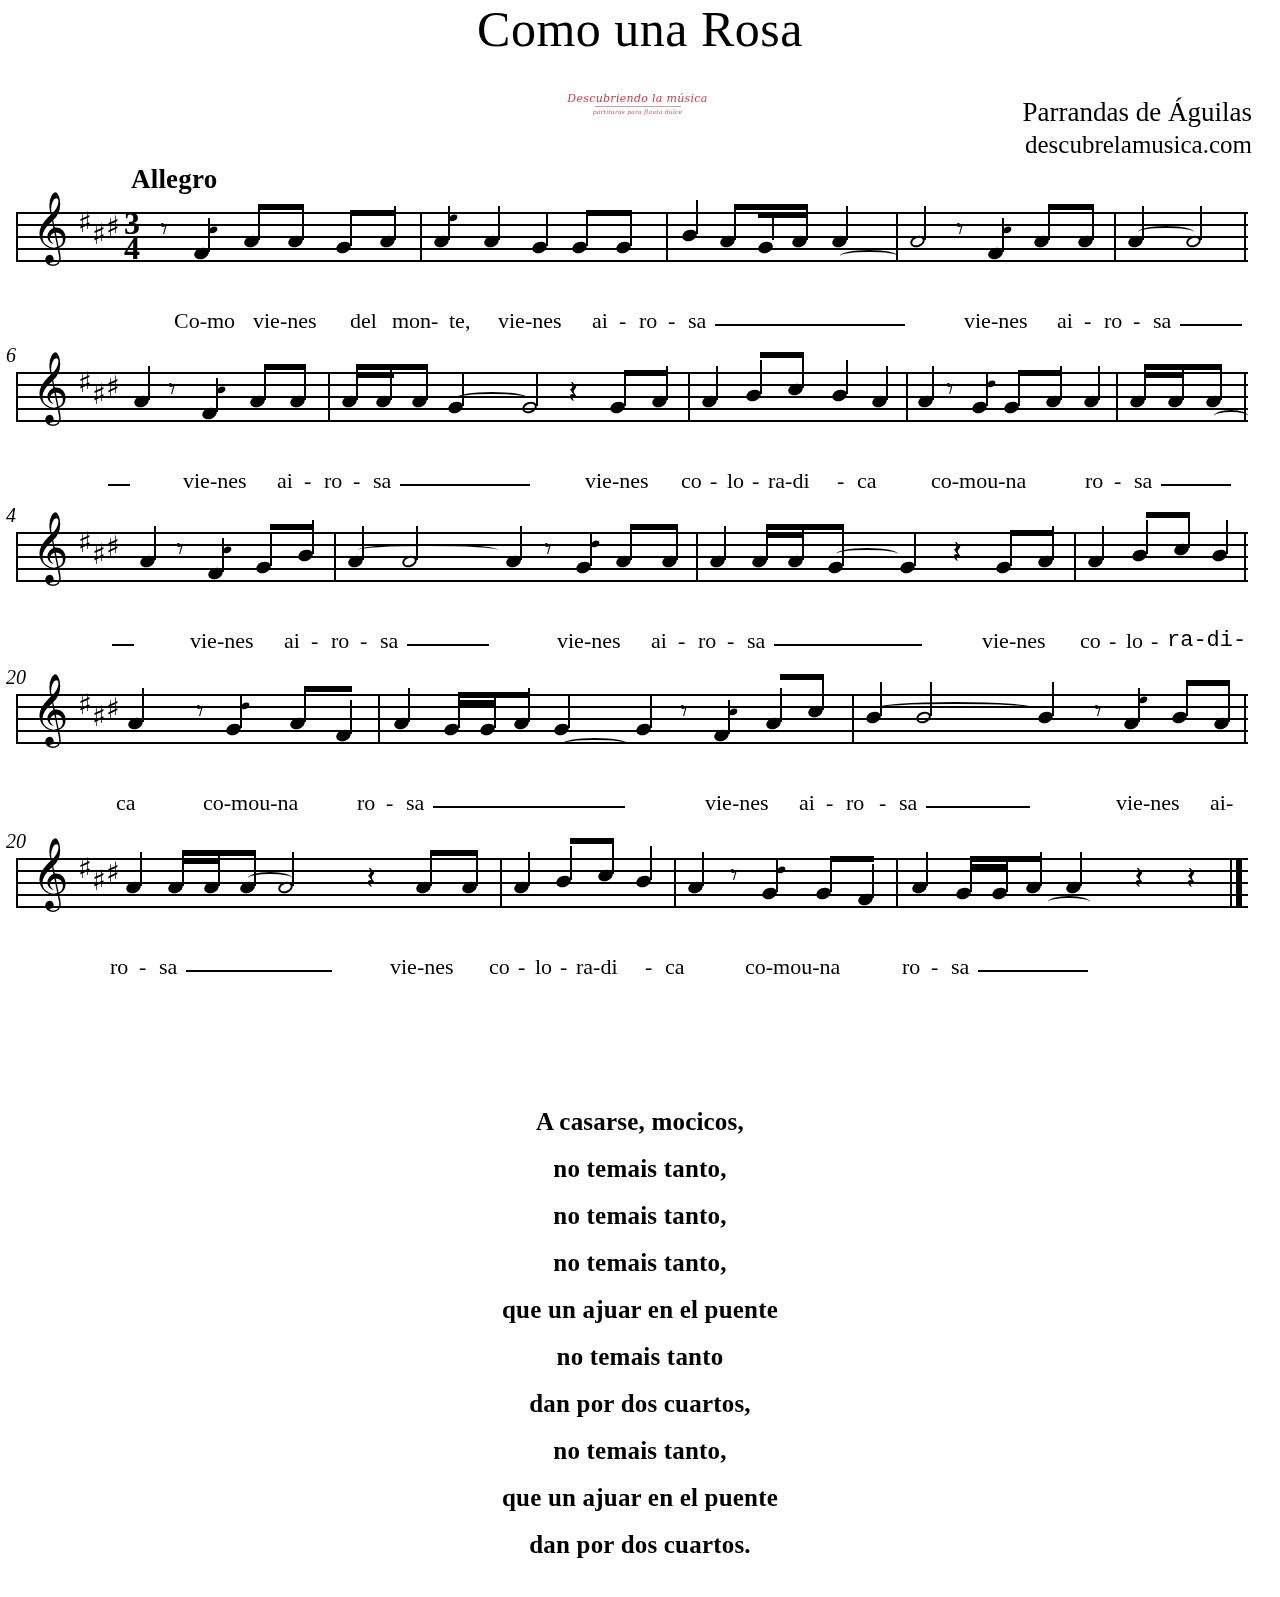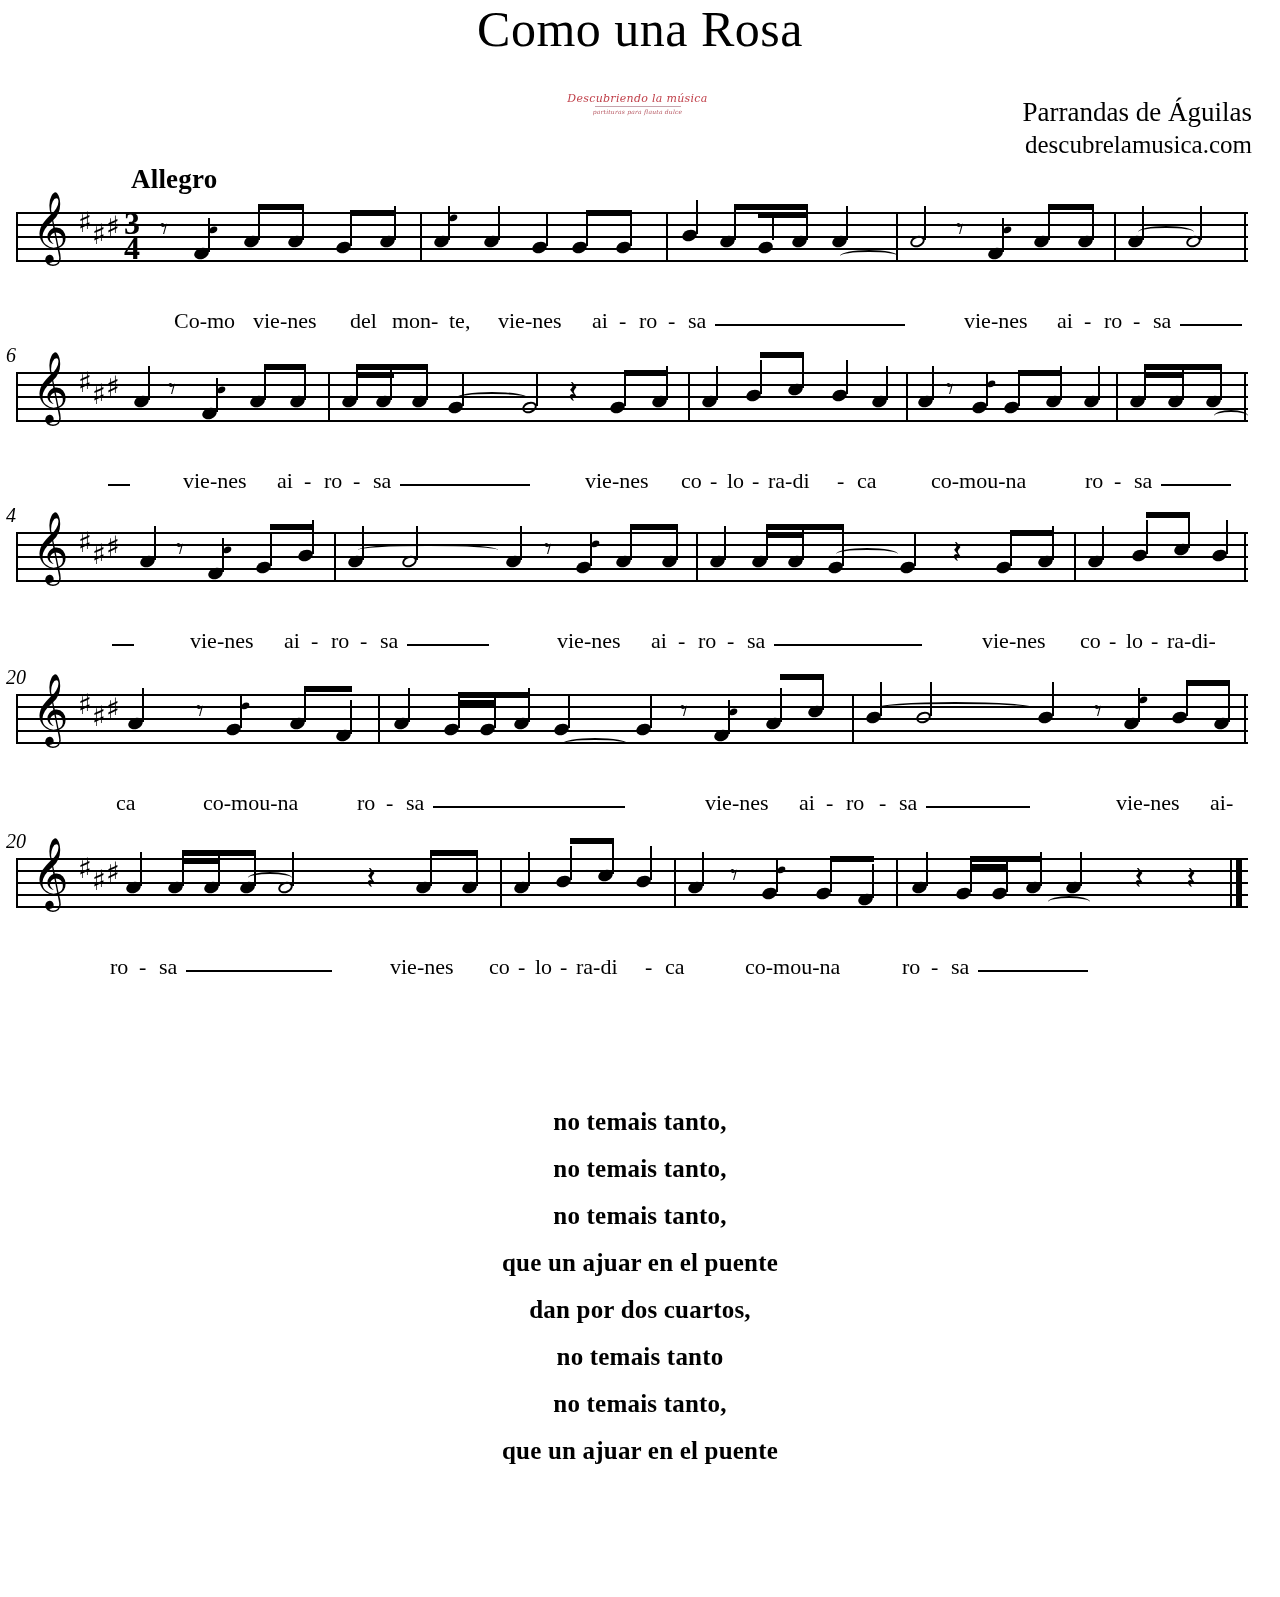--- a/index.html
+++ b/index.html
@@ -560,21 +560,21 @@
   <div class="lyric" style="left:678px; top:96px;">-</div>
   <div class="lyric" style="left:698px; top:96px;">ro</div>
   <div class="lyric" style="left:727px; top:96px;">-</div>
   <div class="lyric" style="left:747px; top:96px;">sa</div>
   <div class="lyric-ext" style="left:774px; top:112px; width:148px;"></div>
   <div class="lyric" style="left:982px; top:96px;">vie-nes</div>
   <div class="lyric" style="left:1080px; top:96px;">co</div>
   <div class="lyric" style="left:1109px; top:96px;">-</div>
   <div class="lyric" style="left:1126px; top:96px;">lo</div>
   <div class="lyric" style="left:1151px; top:96px;">-</div>
-  <div class="lyric" style="left:1167px; top:96px;">ra-di-</div>
+  <div class="lyric" style="left:1167px; top:96px;font-family:Liberation Mono, monospace;">ra-di-</div>
 </div>
 
 <div class="system" id="system-4" style="top:694px;">
   <div class="measure-number" style="left:6px; top:-28px;">20</div>
   <div class="staff">
     <div class="line l0"></div>
     <div class="line l1"></div>
     <div class="line l2"></div>
     <div class="line l3"></div>
     <div class="line l4"></div>
@@ -754,21 +754,23 @@
   <div class="lyric" style="left:645px; top:96px;">-</div>
   <div class="lyric" style="left:665px; top:96px;">ca</div>
   <div class="lyric" style="left:745px; top:96px;">co-mou-na</div>
   <div class="lyric" style="left:902px; top:96px;">ro</div>
   <div class="lyric" style="left:931px; top:96px;">-</div>
   <div class="lyric" style="left:951px; top:96px;">sa</div>
   <div class="lyric-ext" style="left:978px; top:112px; width:110px;"></div>
 </div>
 
 <div id="verse">
+  <div class="vline">A casarse, mocicos,</div>
   <div class="vline">no temais tanto,</div>
   <div class="vline">no temais tanto,</div>
   <div class="vline">no temais tanto,</div>
   <div class="vline">que un ajuar en el puente</div>
+  <div class="vline">no temais tanto</div>
   <div class="vline">dan por dos cuartos,</div>
-  <div class="vline">no temais tanto</div>
   <div class="vline">no temais tanto,</div>
   <div class="vline">que un ajuar en el puente</div>
+  <div class="vline">dan por dos cuartos.</div>
 </div>
 
 </body></html>

